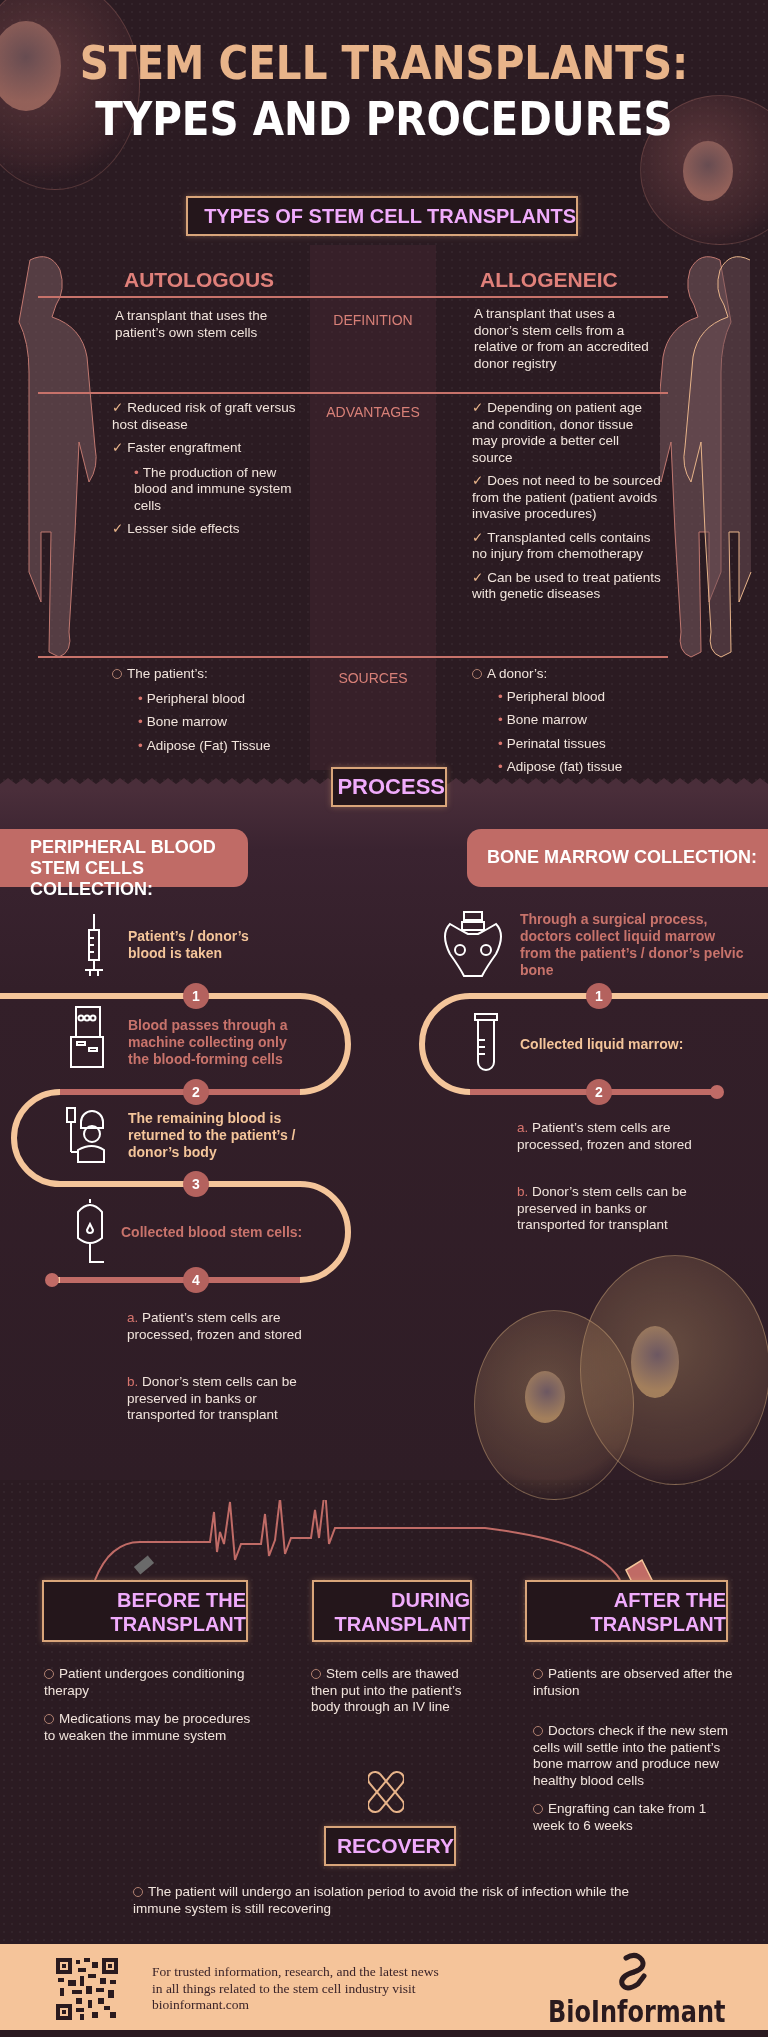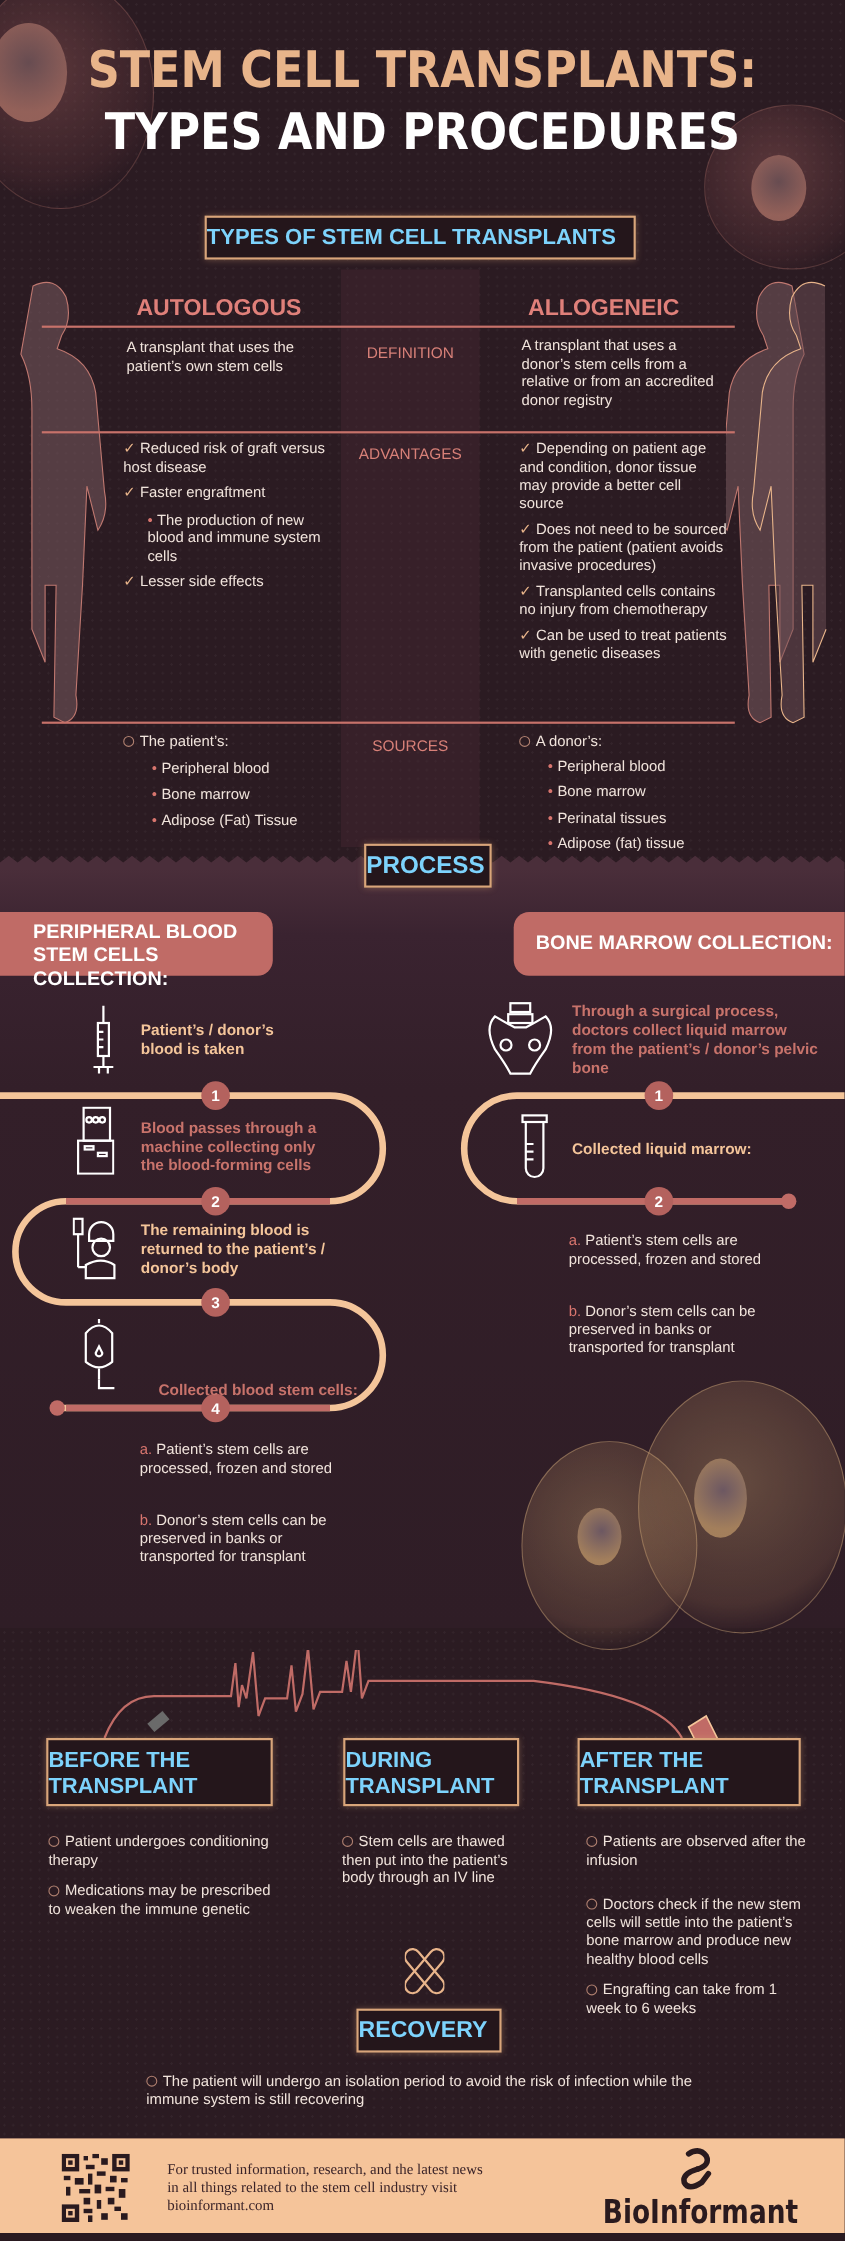--- a/index.html
+++ b/index.html
@@ -22,21 +22,21 @@
     border: 1px solid rgba(200,130,120,0.25); }
   .nucleus { position: absolute; border-radius: 50%;
     background: radial-gradient(circle at 50% 40%, #6a5055, #a06a60 70%); opacity: .85; }
   .title1 { left: 0; width: 768px; top: 36px; text-align: center;
     font-family: "DejaVu Sans", sans-serif; font-weight: bold; font-size: 46px; color: #e8b48a; letter-spacing: 0px; transform: scaleX(0.88); }
   .title2 { left: 0; width: 768px; top: 92px; text-align: center;
     font-family: "DejaVu Sans", sans-serif; font-weight: bold; font-size: 46px; color: #ffffff; transform: scaleX(0.88); }
   .boxed {
     position: absolute; border: 2px solid #d9a57a; background: #24161b;
     box-shadow: 0 0 6px rgba(230,170,120,0.35);
-    color: #7dd3fc; font-weight: bold; text-align: left;
+    color: #f0abfc; font-weight: bold; text-align: right;
     font-family: "Liberation Sans", sans-serif;
   }
   .col-mid { position: absolute; left: 310px; width: 126px; top: 245px; height: 525px; background: rgba(70,40,50,0.45); }
   .hline { position: absolute; height: 2px; background: #c7726a; }
   .type-h { position: absolute; font-size: 21px; font-weight: bold; color: #e0807a; }
   .rowlbl { position: absolute; left: 310px; width: 126px; text-align: center; font-size: 14px; color: #d88078; }
   .txt { position: absolute; font-size: 13.5px; line-height: 16.5px; color: #f1e4dc; }
   .chk { color: #e8b48a; font-weight: bold; margin-right: 4px; }
   .bul { color: #d8756e; margin-right: 4px; }
   .ring { display:inline-block; width: 10px; height: 10px; border: 1px solid #b08070; border-radius: 50%; margin-right: 5px; vertical-align: -1px; }
@@ -203,21 +203,21 @@
 
   <svg class="abs" style="left:75px; top:1198px;" width="30" height="68" viewBox="0 0 30 68">
     <g stroke="#fff" stroke-width="2" fill="none">
         <path d="M15 1 v4"></path>
         <path d="M3 14 q12 -14 24 0 v26 q-12 10 -24 0 z"></path>
         <path d="M15 26 l-3 6 a3 3 0 0 0 6 0 z"></path>
         <line x1="15" y1="46" x2="15" y2="56"></line>
         <path d="M15 56 v8 h14"></path>
       </g>
   </svg>
-  <div class="step rose" style="left:144px; top:1224px; width:200px;margin-top:31px;">Collected blood stem cells:</div>
+  <div class="step rose" style="left:121px; top:1224px; width:200px;">Collected blood stem cells:</div>
 
   <div class="sub" style="left:127px; top:1310px; width:200px;">
     <span class="lt">a.</span> <span>Patient’s stem cells are processed, frozen and stored</span>
   </div>
   <div class="sub" style="left:127px; top:1374px; width:200px;">
     <span class="lt">b.</span> <span>Donor’s stem cells can be preserved in banks or transported for transplant</span>
   </div>
 
   <svg class="abs" style="left:440px; top:910px;" width="66" height="68" viewBox="0 0 66 68">
     <g stroke="#fff" stroke-width="2" fill="none">
@@ -260,21 +260,21 @@
     <rect x="135" y="60" width="18" height="10" fill="#6a6a6a" transform="rotate(-40 144 65)"></rect>
     <path d="M626 70 l16 -10 l10 20 q-4 8 -16 10 z" fill="#c06b66" stroke="#f4c59a" stroke-width="1.5"></path>
   </svg>
 
   <div class="boxed" style="left:42px; top:1580px; width:206px; height:62px; font-size:20px; line-height:24px; padding-top:6px;">BEFORE THE TRANSPLANT</div>
   <div class="boxed" style="left:312px; top:1580px; width:160px; height:62px; font-size:20px; line-height:24px; padding-top:6px;">DURING TRANSPLANT</div>
   <div class="boxed" style="left:525px; top:1580px; width:203px; height:62px; font-size:20px; line-height:24px; padding-top:6px;">AFTER THE TRANSPLANT</div>
 
   <ul class="phase-txt" style="left:44px; top:1666px; width:210px;">
     <li style="margin-bottom:12px;"><span class="ring"></span><span>Patient undergoes conditioning therapy</span></li>
-    <li><span class="ring"></span><span>Medications may be prescribed to weaken the immune genetic</span></li>
+    <li><span class="ring"></span><span>Medications may be procedures to weaken the immune system</span></li>
   </ul>
   <ul class="phase-txt" style="left:311px; top:1666px; width:170px;">
     <li><span class="ring"></span><span>Stem cells are thawed then put into the patient’s body through an IV line</span></li>
   </ul>
   <ul class="phase-txt" style="left:533px; top:1666px; width:200px;">
     <li style="margin-bottom:24px;"><span class="ring"></span><span>Patients are observed after the infusion</span></li>
     <li style="margin-bottom:12px;"><span class="ring"></span><span>Doctors check if the new stem cells will settle into the patient’s bone marrow and produce new healthy blood cells</span></li>
     <li><span class="ring"></span><span>Engrafting can take from 1 week to 6 weeks</span></li>
   </ul>
 

